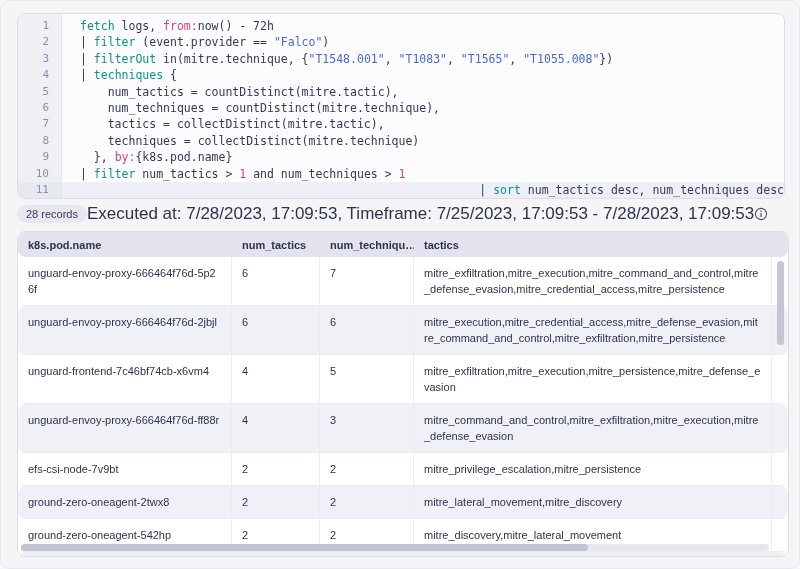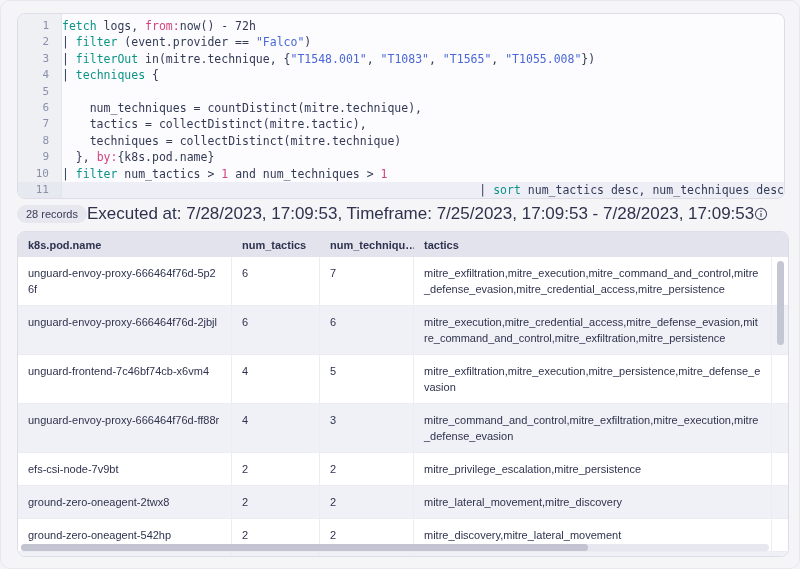--- a/index.html
+++ b/index.html
@@ -29,21 +29,21 @@
     display:flex; height:16.4px;
     font-family:"DejaVu Sans Mono", monospace;
     font-size:11.5px; line-height:16.4px;
     position:relative;
   }
   .code-line.active { background:rgba(226,228,238,0.55);justify-content:space-between; }
   .ln {
     width:44px; flex:none; text-align:right; padding-right:13px;
     color:#8b90a9; font-size:11px;
   }
-  .lc { white-space:pre; color:var(--c-plain,#333a56); }
+  .lc { padding-left:18px; white-space:pre; color:var(--c-plain,#333a56); }
   .tok-kw  { color:var(--c-kw,#0d9488); }
   .tok-mod { color:var(--c-mod,#d6437c); }
   .tok-num { color:var(--c-num,#d6437c); }
   .tok-str { color:var(--c-str,#4a67d6); }
   .tok-pl  { color:var(--c-plain,#333a56); }
 
   
   .status-bar {
     position:absolute; left:16px; top:202px; height:22px; right:16px;
     display:flex; align-items:center; 
@@ -54,21 +54,21 @@
   }
   .status-text { font-size:17px; color:#2e324c; white-space:nowrap; }
   .info-icon { display:inline-flex; align-items:center; cursor:pointer; }
 
   
   .table-panel {
     position:absolute; left:16px; top:230px; width:772px; height:326px;
     background:#ffffff; border:1px solid #dcdde7; border-radius:8px;
     overflow:hidden;
   }
-  .thead, .trow { display:grid; grid-template-columns:214px 88px 94px 1fr 16px; }
+  .thead, .trow { display:grid; grid-template-columns:214px 88px 94px 1fr 16px;border-radius:8px; }
   .thead {
     background:#e2e3ec; height:25px; align-items:center;
     font-size:11px; font-weight:700; color:#2e324e;
   }
   .th { padding:0 10px; white-space:nowrap; overflow:hidden; }
   .tbody { position:absolute; left:0; top:25px; right:0; }
   .trow { border-bottom:1px solid #ececf2; font-size:11px; color:#2f334e; background:#fff; }
   .trow:nth-child(even) { background:#f0f1f6; }
   .td { padding:8px 10px; line-height:16px; border-right:1px solid #ececf2; }
   .td.wrap { word-break:break-all; }
@@ -104,20 +104,21 @@
       <div class="code-line">
         <span class="ln">3</span>
         <span class="lc"><span class="tok-pl">| </span><span class="tok-kw">filterOut</span><span class="tok-pl"> in(mitre.technique, {</span><span class="tok-str">"T1548.001"</span><span class="tok-pl">, </span><span class="tok-str">"T1083"</span><span class="tok-pl">, </span><span class="tok-str">"T1565"</span><span class="tok-pl">, </span><span class="tok-str">"T1055.008"</span><span class="tok-pl">})</span></span>
       </div>
       <div class="code-line">
         <span class="ln">4</span>
         <span class="lc"><span class="tok-pl">| </span><span class="tok-kw">techniques</span><span class="tok-pl"> {</span></span>
       </div>
       <div class="code-line">
         <span class="ln">5</span>
+        <span class="lc"><span class="tok-pl">    num_tactics = countDistinct(mitre.tactic),</span></span>
       </div>
       <div class="code-line">
         <span class="ln">6</span>
         <span class="lc"><span class="tok-pl">    num_techniques = countDistinct(mitre.technique),</span></span>
       </div>
       <div class="code-line">
         <span class="ln">7</span>
         <span class="lc"><span class="tok-pl">    tactics = collectDistinct(mitre.tactic),</span></span>
       </div>
       <div class="code-line">

